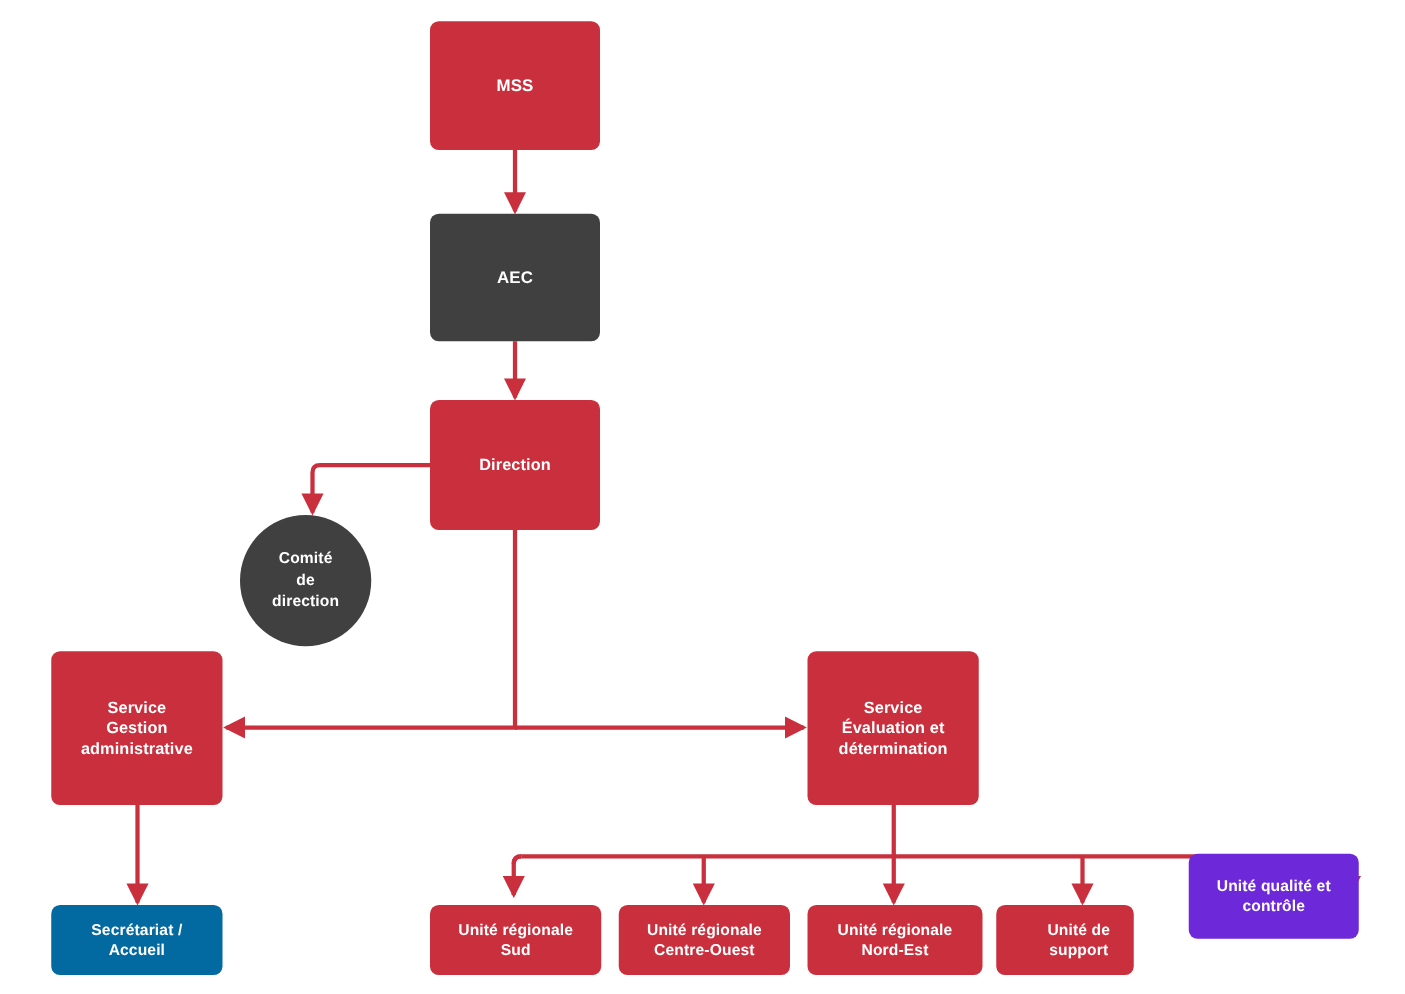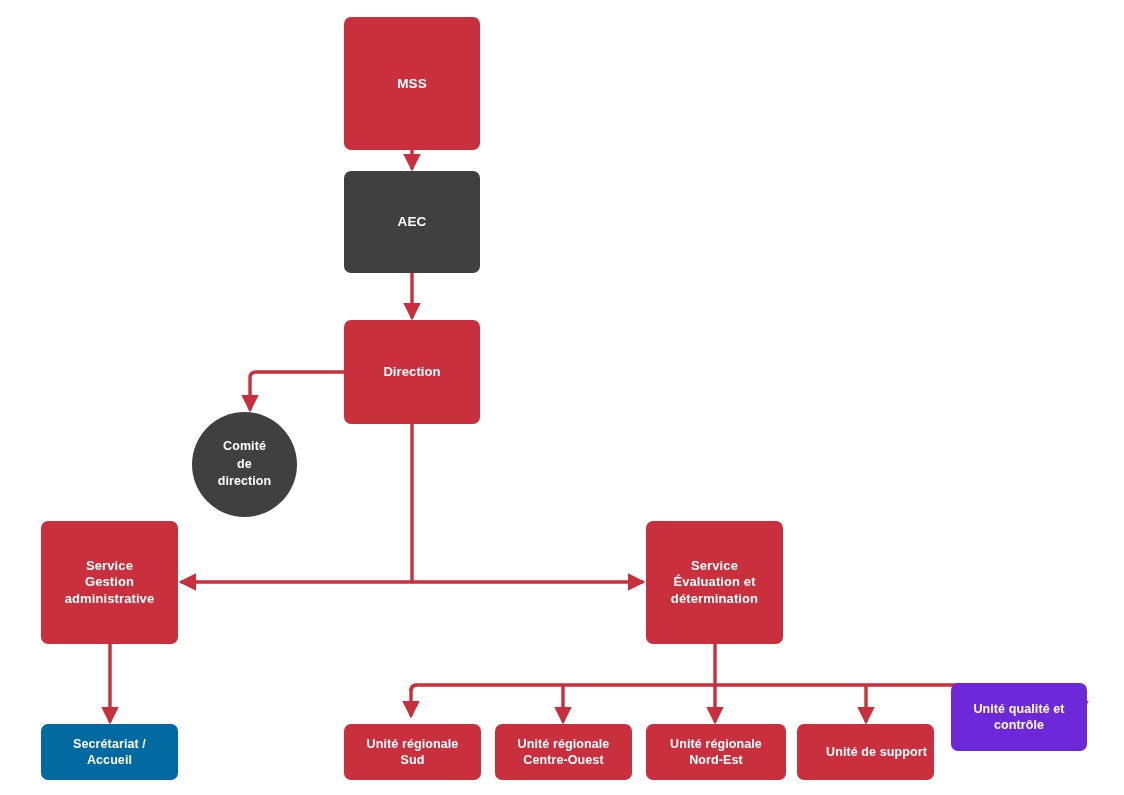--- a/index.html
+++ b/index.html
@@ -85,21 +85,21 @@
       <path d="M 1074 691 Q 1080 691 1080 697 L 1080 722" transform="translate(0,-6)"></path>
     </g>
     <g fill="none" stroke="#c92f3d" stroke-width="3.4">
 
       <path d="M 417 685 Q 411 685 411 691"></path>
       <path d="M 1074 685 Q 1080 685 1080 691"></path>
     </g>
   </svg>
 
   <div id="node-layer">
-      <div class="node tier-top" style="left: 344px; top: 17px; width: 136px; height: 133px; background: rgb(201, 47, 61); color: rgb(255, 255, 255);">
+      <div class="node tier-top" style="left: 344px; top: 17px; width: 136px; height: 103px; background: rgb(201, 47, 61); color: rgb(255, 255, 255);">
         <span class="node-label">MSS</span>
       </div>
       <div class="node tier-top" style="left: 344px; top: 171px; width: 136px; height: 102px; background: #404040; color: rgb(255, 255, 255);">
         <span class="node-label">AEC</span>
       </div>
       <div class="node tier-mid" style="left: 344px; top: 320px; width: 136px; height: 104px; background: rgb(201, 47, 61); color: rgb(255, 255, 255);">
         <span class="node-label">Direction</span>
       </div>
       <div class="node tier-circle circle" style="left: 192px; top: 412px; width: 105px; height: 105px; background: #404040; color: rgb(255, 255, 255);">
         <span class="node-label">Comité<br>de<br>direction</span>
@@ -115,21 +115,21 @@
       </div>
       <div class="node tier-unit" style="left: 344px; top: 724px; width: 137px; height: 56px; background: rgb(201, 47, 61); color: rgb(255, 255, 255);">
         <span class="node-label">Unité régionale<br>Sud</span>
       </div>
       <div class="node tier-unit" style="left: 495px; top: 724px; width: 137px; height: 56px; background: rgb(201, 47, 61); color: rgb(255, 255, 255);">
         <span class="node-label">Unité régionale<br>Centre-Ouest</span>
       </div>
       <div class="node tier-unit" style="left: 646px; top: 724px; width: 140px; height: 56px; background: rgb(201, 47, 61); color: rgb(255, 255, 255);">
         <span class="node-label">Unité régionale<br>Nord-Est</span>
       </div>
-      <div class="node tier-unit" style="left: 797px; top: 724px; width: 137px; height: 56px; background: rgb(201, 47, 61); color: rgb(255, 255, 255); padding-left: 28px;">
+      <div class="node tier-unit" style="left: 797px; top: 724px; width: 110px; height: 56px; background: rgb(201, 47, 61); color: rgb(255, 255, 255); padding-left: 28px;">
         <span class="node-label">Unité de support</span>
       </div>
       <div class="node tier-unit" style="left: 951px; top: 683px; width: 136px; height: 68px; background: #6d28d9; color: rgb(255, 255, 255);">
         <span class="node-label">Unité qualité et<br>contrôle</span>
       </div>
     </div>
 
 </div>
 
 </body></html>

